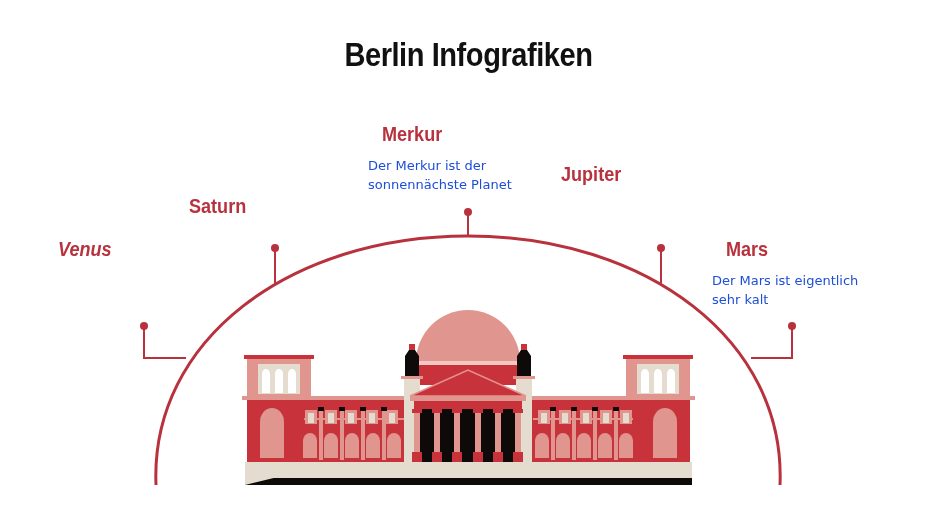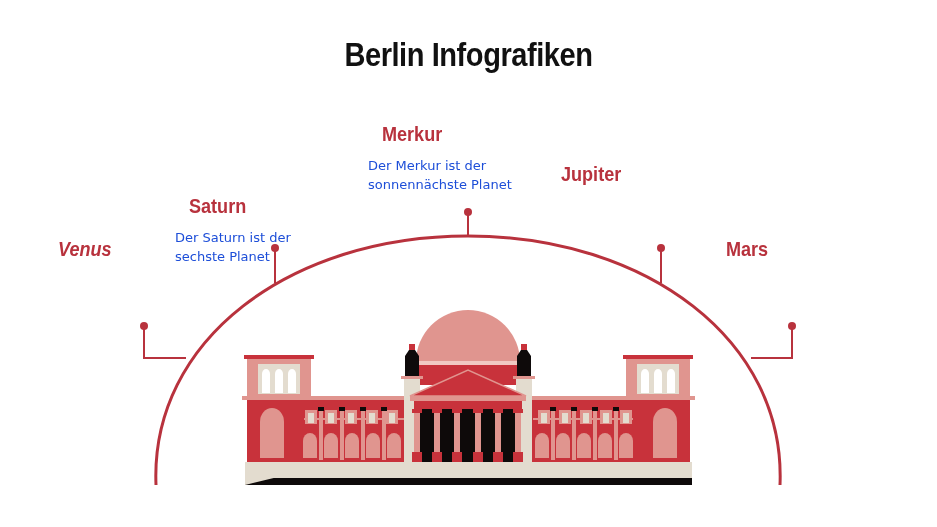--- a/index.html
+++ b/index.html
@@ -13,33 +13,33 @@
 </head>
 <body>
 
 <div class="title">Berlin Infografiken</div>
 
 <div class="label" style="left:44px; top:237px;font-style:italic;">
   <span class="heading">Venus</span>
 </div>
 <div class="label" style="left:175px; top:162px;margin-top:32px;">
   <span class="heading">Saturn</span>
-  <div class="desc">Der Saturn ist der
-sechste Planet</div>
 </div>
 <div class="label" style="left:368px; top:122px;">
   <span class="heading">Merkur</span>
   <div class="desc">Der Merkur ist der
 sonnennächste Planet</div>
 </div>
 <div class="label" style="left:547px; top:162px;">
   <span class="heading">Jupiter</span>
 </div>
 <div class="label" style="left:712px; top:237px;">
   <span class="heading">Mars</span>
+  <div class="desc">Der Mars ist eigentlich
+sehr kalt</div>
 </div>
 
 <svg class="scene" width="937" height="527" viewBox="0 0 937 527">
 
   <path d="M156,485 C150,340 290,236 468,236 C646,236 786,340 780,485" fill="none" stroke="#b8323d" stroke-width="3"></path>
 
   <g stroke="#b8323d" stroke-width="2" fill="none">
     <polyline points="144,326 144,358 186,358"></polyline>
   </g>
   <circle cx="144" cy="326" r="4" fill="#b8323d"></circle>

